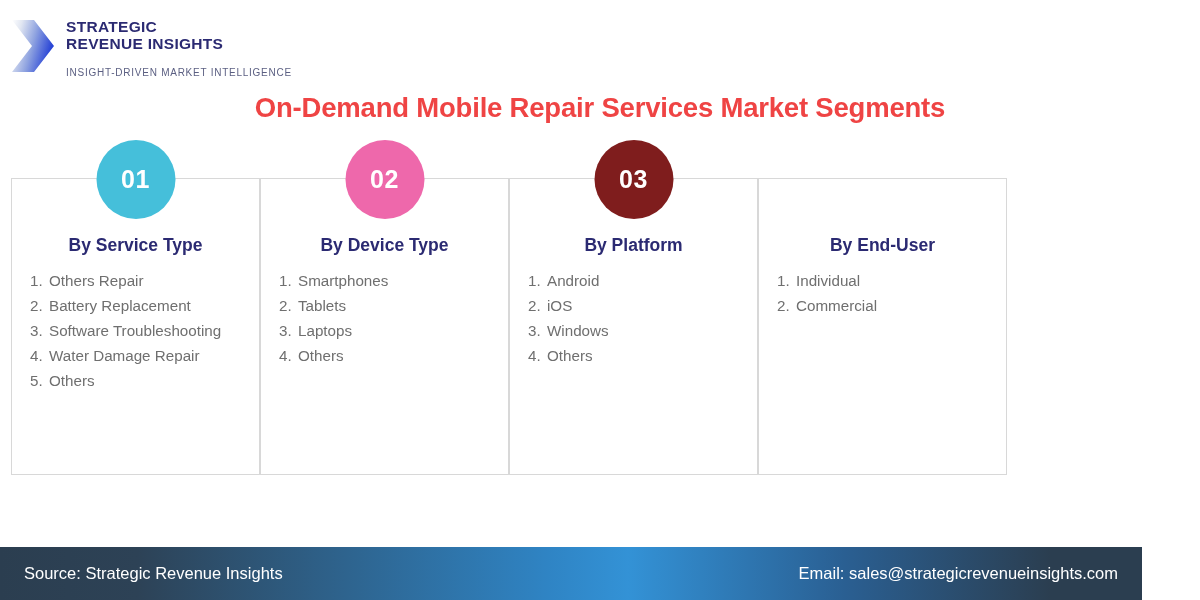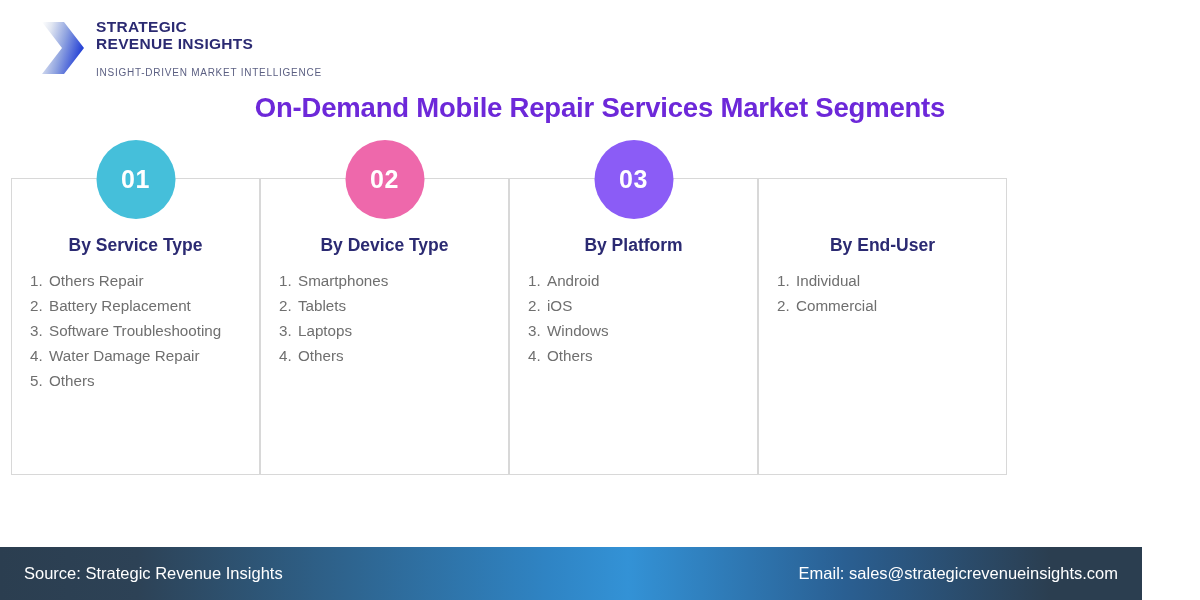--- a/index.html
+++ b/index.html
@@ -11,24 +11,24 @@
     height: 600px;
     background: #ffffff;
     font-family: "Liberation Sans", sans-serif;
     overflow: hidden;
     position: relative;
   }
 
   
   .logo-block {
     position: absolute;
-    left: 40px;
+    left: 10px;
     top: 18px;
     display: flex;
-    align-items: center;
+    align-items: flex-start;
   }
   .logo-mark {
     width: 46px;
     height: 56px;
     margin-right: 10px;
     flex: none;
   }
   .logo-text {
     display: flex;
     flex-direction: column;
@@ -51,21 +51,21 @@
 
   
   .page-title {
     position: absolute;
     left: 0;
     top: 92px;
     width: 1200px;
     text-align: center;
     font-size: 27.5px;
     font-weight: bold;
-    color: #6d28d9;
+    color: #ef4444;
     letter-spacing: -0.2px;
   }
 
   
   .cards {
     position: absolute;
     left: 11px;
     top: 178px;
     width: 1179px;
     height: 297px;
@@ -222,21 +222,21 @@
             <span class="li-text">Laptops</span>
           </li>
           <li>
             <span class="li-num">4.</span>
             <span class="li-text">Others</span>
           </li>
         </ul>
       </div>
     </div>
     <div class="card">
-      <div class="card-badge" style="background: #8b5cf6;">03</div>
+      <div class="card-badge" style="background: #7f1d1d;">03</div>
       <div class="card-body">
         <div class="card-heading">By Platform</div>
         <ul class="card-list">
           <li>
             <span class="li-num">1.</span>
             <span class="li-text">Android</span>
           </li>
           <li>
             <span class="li-num">2.</span>
             <span class="li-text">iOS</span>

